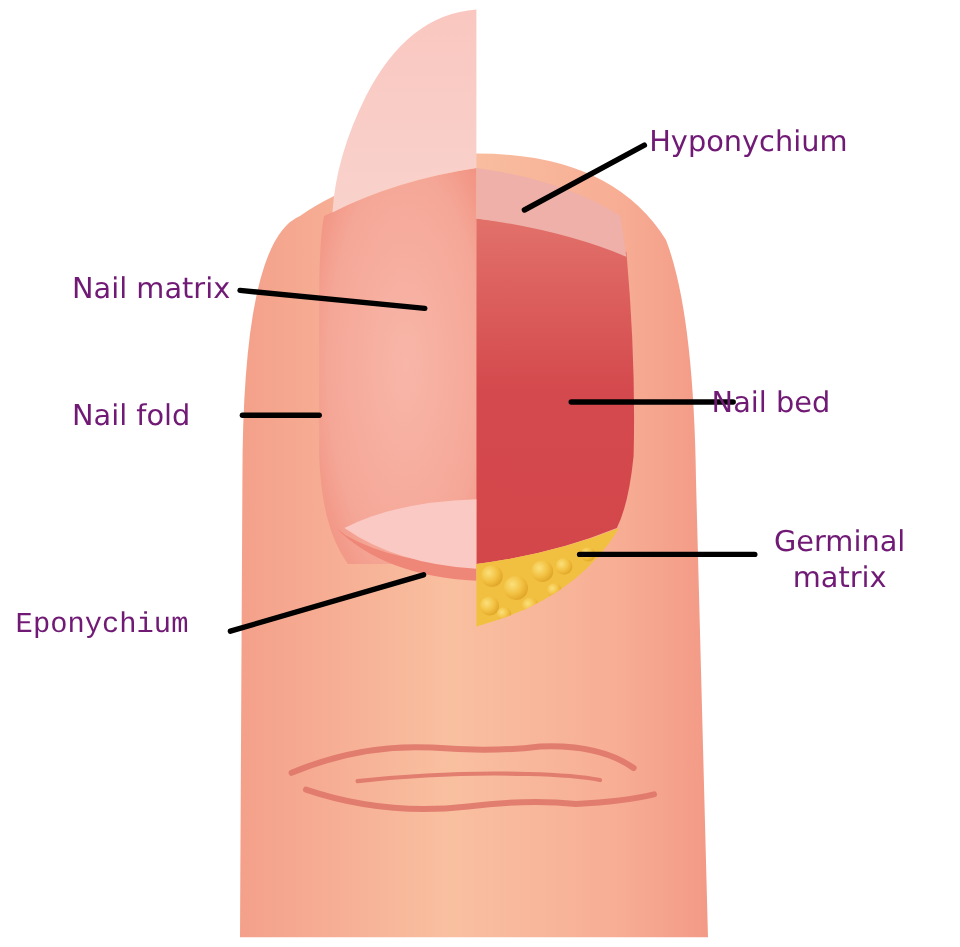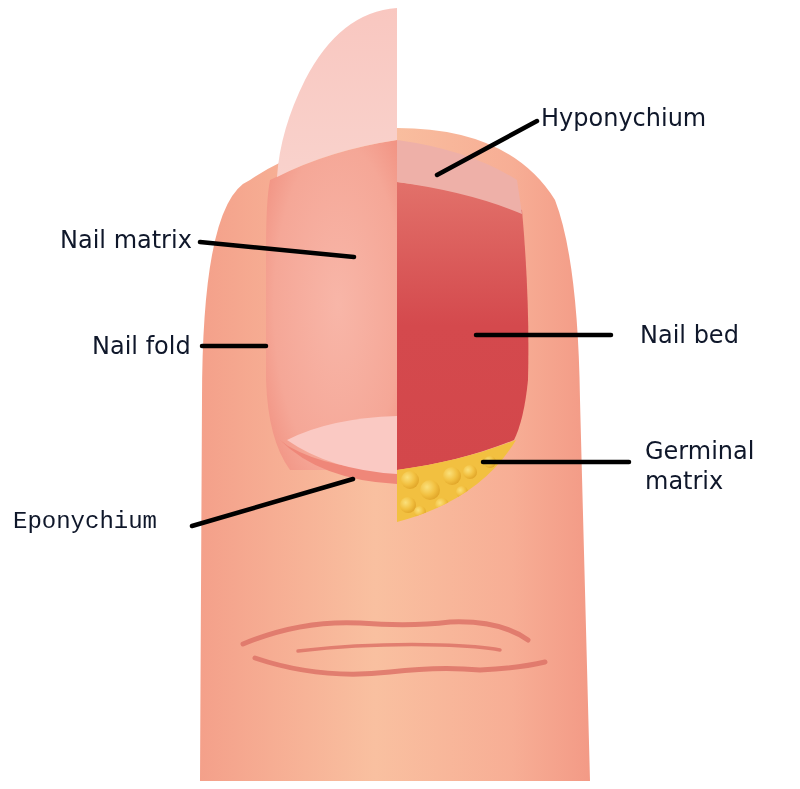--- a/index.html
+++ b/index.html
@@ -2,25 +2,25 @@
 <html><head>
   <meta charset="utf-8">
   <style>
     html, body { margin: 0; padding: 0; background: #ffffff; }
     body { width: 800px; height: 789px; position: relative; overflow: hidden; }
     .diagram { position: absolute; left: 0; top: 0; width: 800px; height: 789px; }
     .label {
       position: absolute;
       font-family: "DejaVu Sans", "Liberation Sans", sans-serif;
       font-size: 24px;
-      color: #0f172a;
+      color: #701a75;
       line-height: 28px;
       white-space: nowrap;
     }
-    .label.multi { white-space: pre-line; line-height: 30px; }
+    .label.multi { white-space: pre-line; line-height: 30px; text-align: center; }
   </style>
 </head>
 <body>
 
 <svg class="diagram" viewBox="0 0 800 789" xmlns="http://www.w3.org/2000/svg">
   <defs>
     <linearGradient id="skinGrad" x1="0" y1="0" x2="1" y2="0">
       <stop offset="0" stop-color="#f4a08a"></stop>
       <stop offset="0.45" stop-color="#f9c0a0"></stop>
       <stop offset="0.8" stop-color="#f7ae95"></stop>
@@ -88,17 +88,17 @@
     <line x1="200" y1="242" x2="354" y2="257"></line>
     <line x1="202" y1="346" x2="266" y2="346"></line>
     <line x1="476" y1="335" x2="611" y2="335"></line>
     <line x1="483" y1="462" x2="629" y2="462"></line>
     <line x1="192" y1="526" x2="353" y2="479"></line>
   </g>
 </svg>
 
 <div class="label" style="left:541px; top:104px;">Hyponychium</div>
 <div class="label" style="left:60px; top:226px;">Nail matrix</div>
-<div class="label" style="left:92px; top:332px;">Nail fold</div>
-<div class="label" style="left:640px; top:321px;">Nail bed</div>
+<div class="label" style="left:60px; top:332px;">Nail fold</div>
+<div class="label" style="left:593px; top:321px;">Nail bed</div>
 <div class="label multi" style="left:645px; top:436px;">Germinal
 matrix</div>
 <div class="label" style="left:13px; top:508px;font-family:Liberation Mono, monospace;">Eponychium</div>
 
 </body></html>

